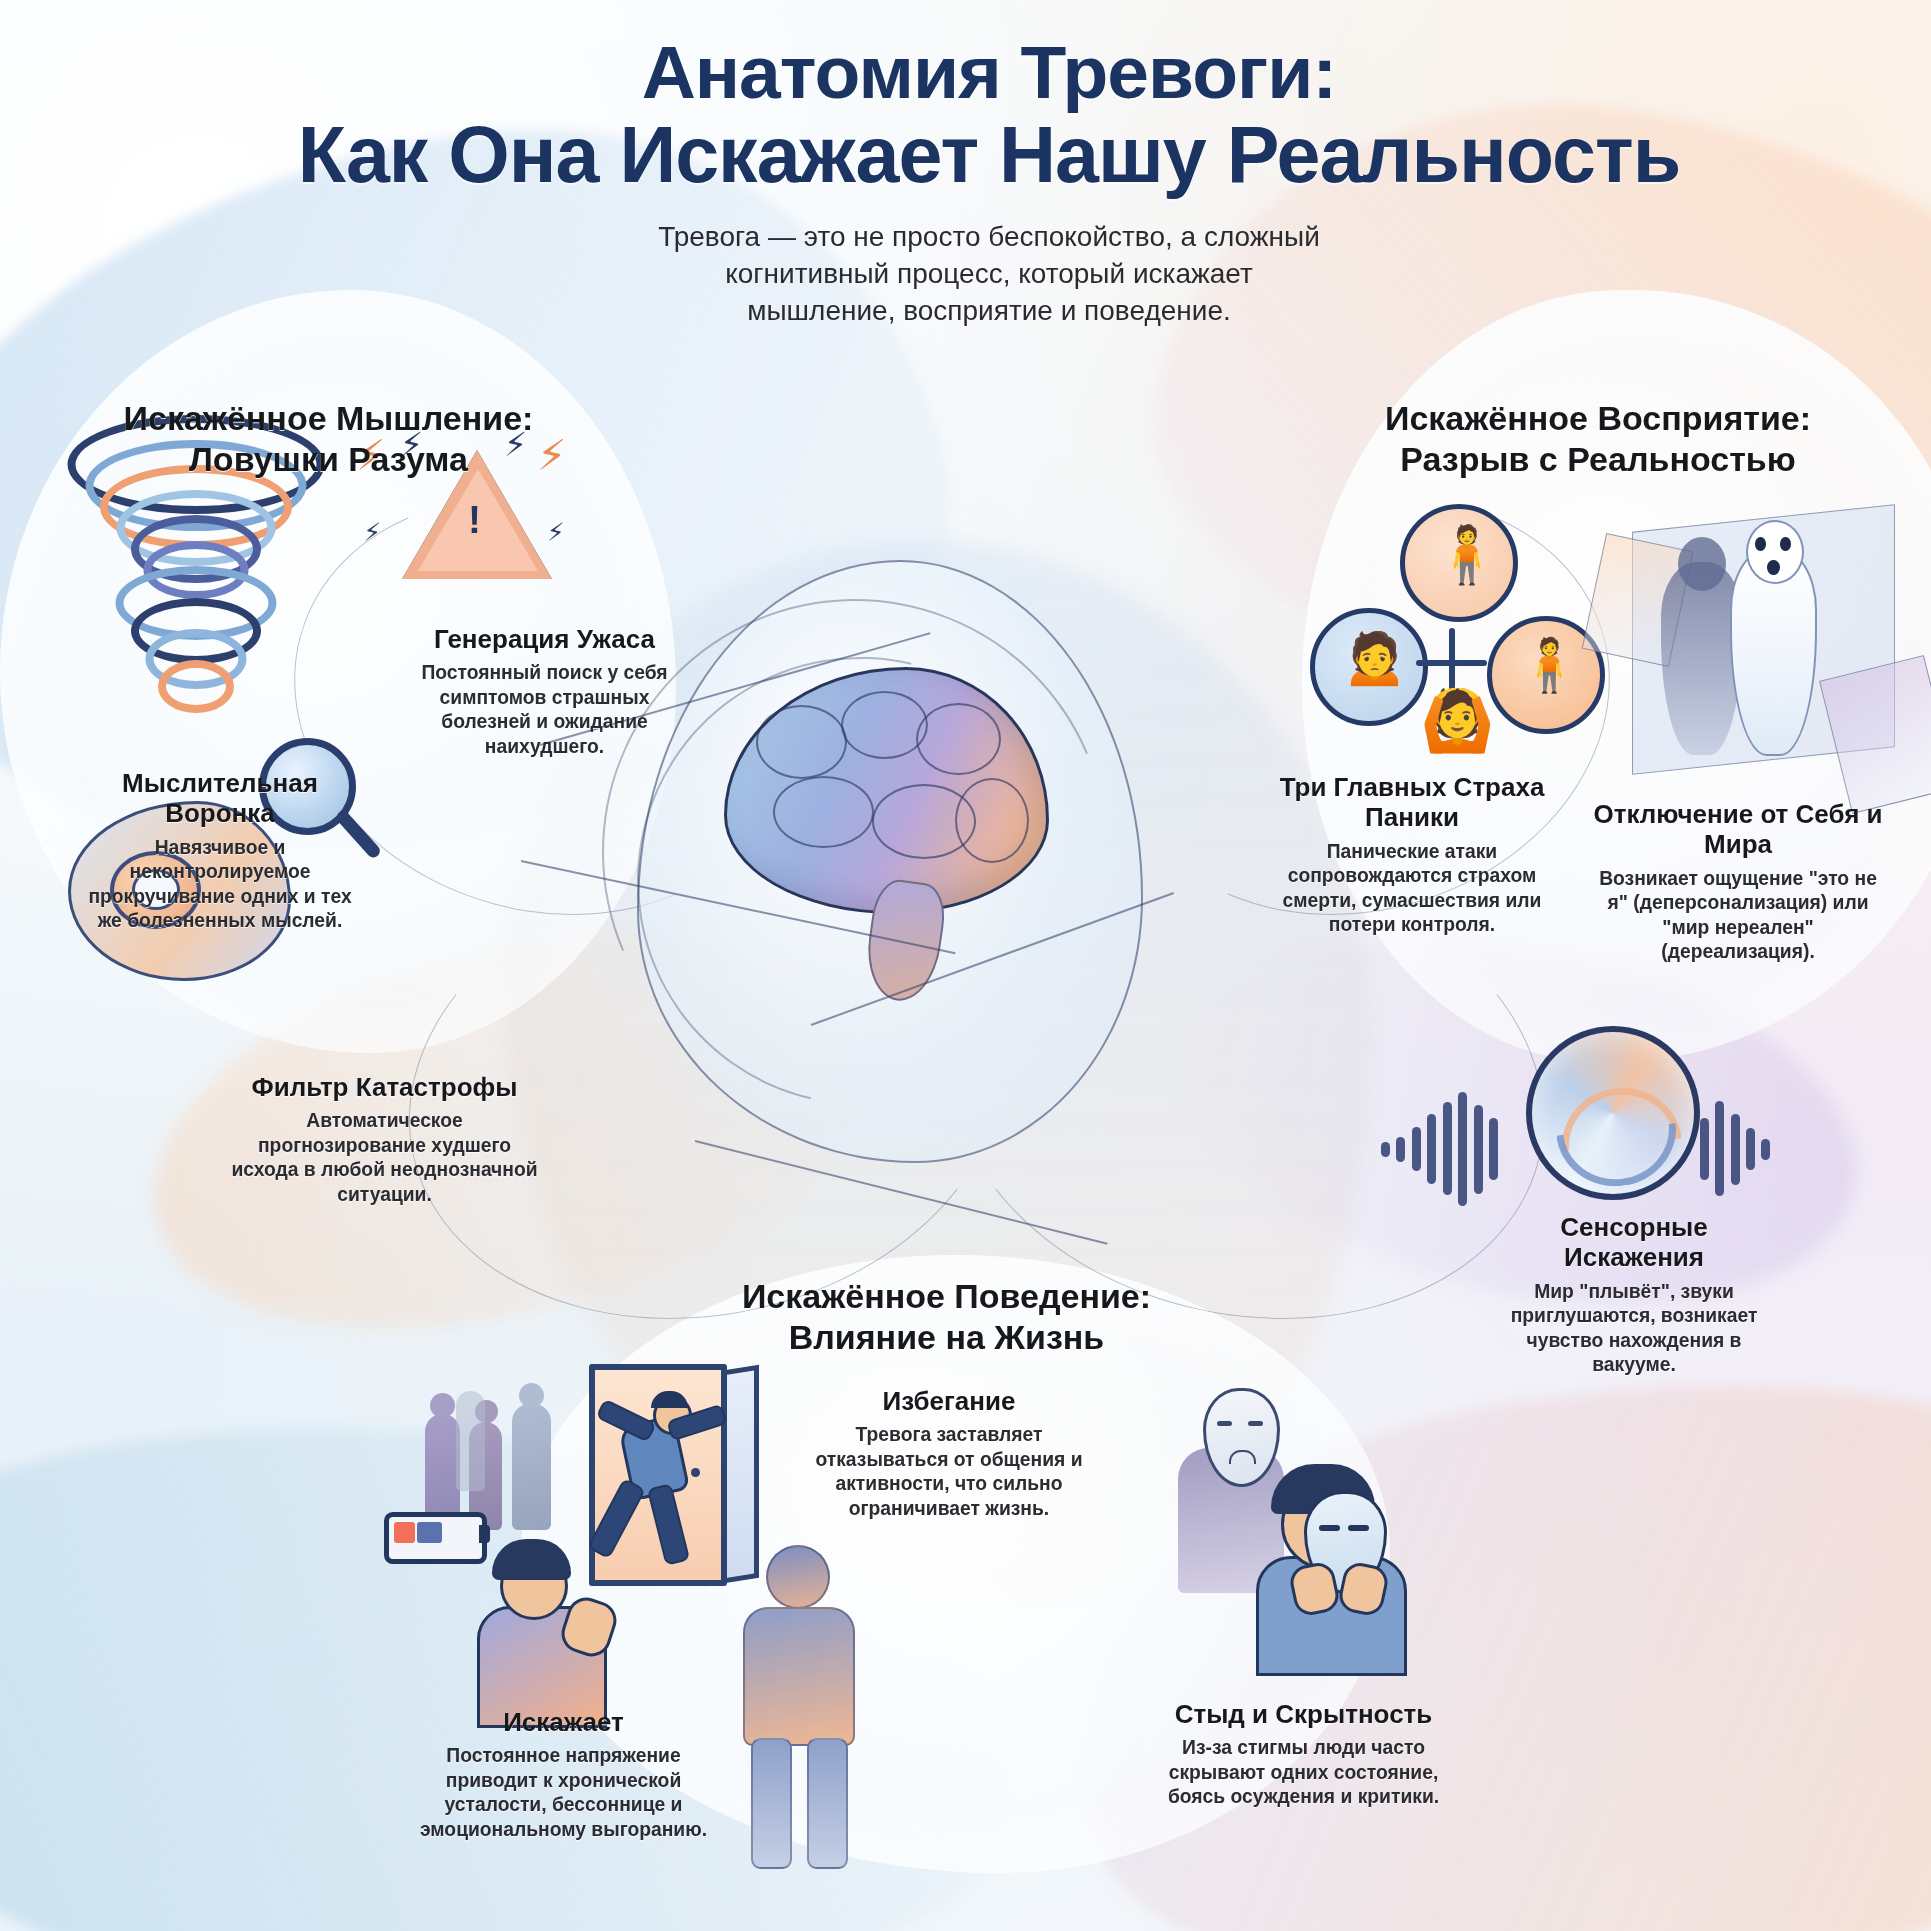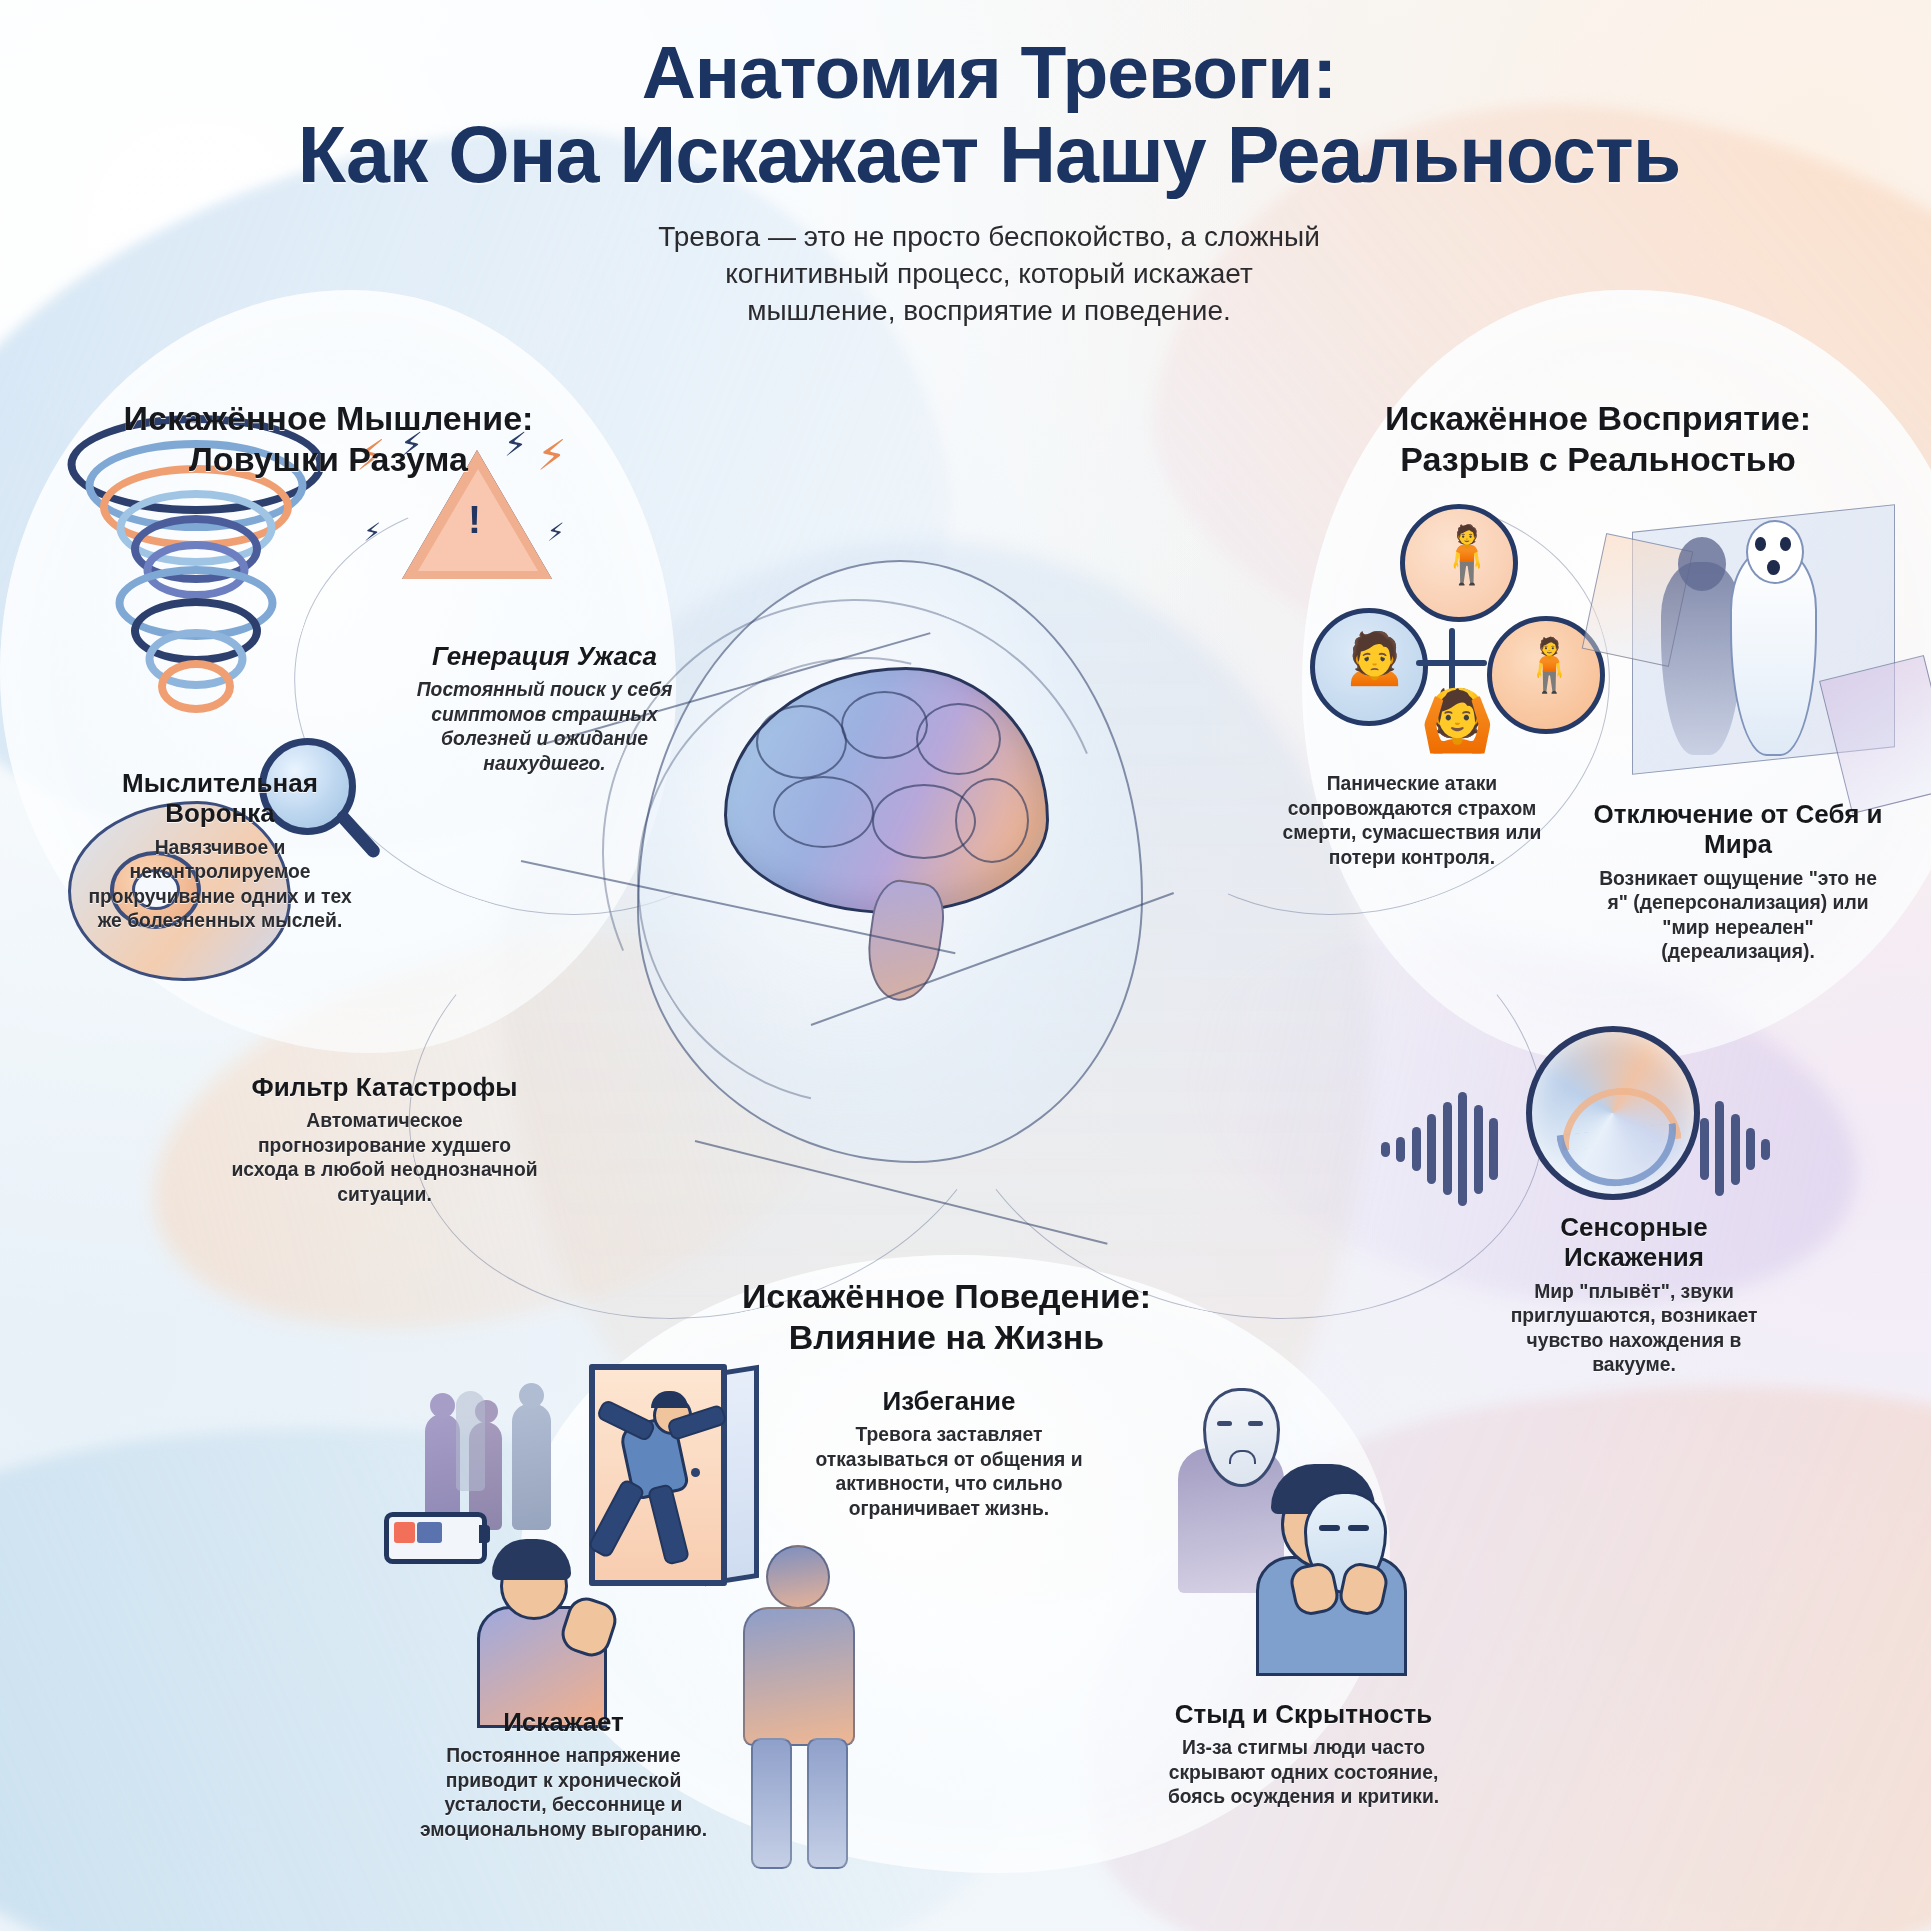--- a/index.html
+++ b/index.html
@@ -87,21 +87,21 @@
   .card h3{
     margin:0 0 6.8px;color:#16181c;font-weight:bold;
     font-size:26px;line-height:1.17;
     text-shadow:0 1px 0 rgba(255,255,255,.8);
   }
   .card p{
     margin:0;color:#2a2c31;font-size:19.3px;line-height:1.27;font-weight:600;
     text-shadow:0 1px 0 rgba(255,255,255,.7);
   }
   #card-funnel     {left:75px;  top:768px;  width:290px;}
-  #card-horror     {left:394px; top:641px;  width:301px;font-style:italic;}
+  #card-horror     {left:394px; top:624px;  width:301px;}
   #card-filter     {left:230px; top:1072px; width:309px;}
   #card-panic      {left:1267px;top:772px;  width:290px;}
   #card-detach     {left:1591px;top:799px;  width:294px;}
   #card-sensory    {left:1489px;top:1212px; width:290px;}
   #card-avoid      {left:804px; top:1386px; width:290px;}
   #card-exhaust    {left:404px; top:1707px; width:319px;}
   #card-shame      {left:1149px;top:1699px; width:309px;}
 
   
   .ill{position:absolute;z-index:6;}
@@ -469,20 +469,21 @@
     <h3>Генерация Ужаса</h3>
     <p>Постоянный поиск у себя симптомов страшных болезней и ожидание наихудшего.</p>
   </div>
 
   <div class="card" id="card-filter">
     <h3>Фильтр Катастрофы</h3>
     <p>Автоматическое прогнозирование худшего исхода в любой неоднозначной ситуации.</p>
   </div>
 
   <div class="card" id="card-panic">
+    <h3>Три Главных Страха Паники</h3>
     <p>Панические атаки сопровождаются страхом смерти, сумасшествия или потери контроля.</p>
   </div>
 
   <div class="card" id="card-detach">
     <h3>Отключение от Себя и Мира</h3>
     <p>Возникает ощущение "это не я" (деперсонализация) или "мир нереален" (дереализация).</p>
   </div>
 
   <div class="card" id="card-sensory">
     <h3>Сенсорные Искажения</h3>

